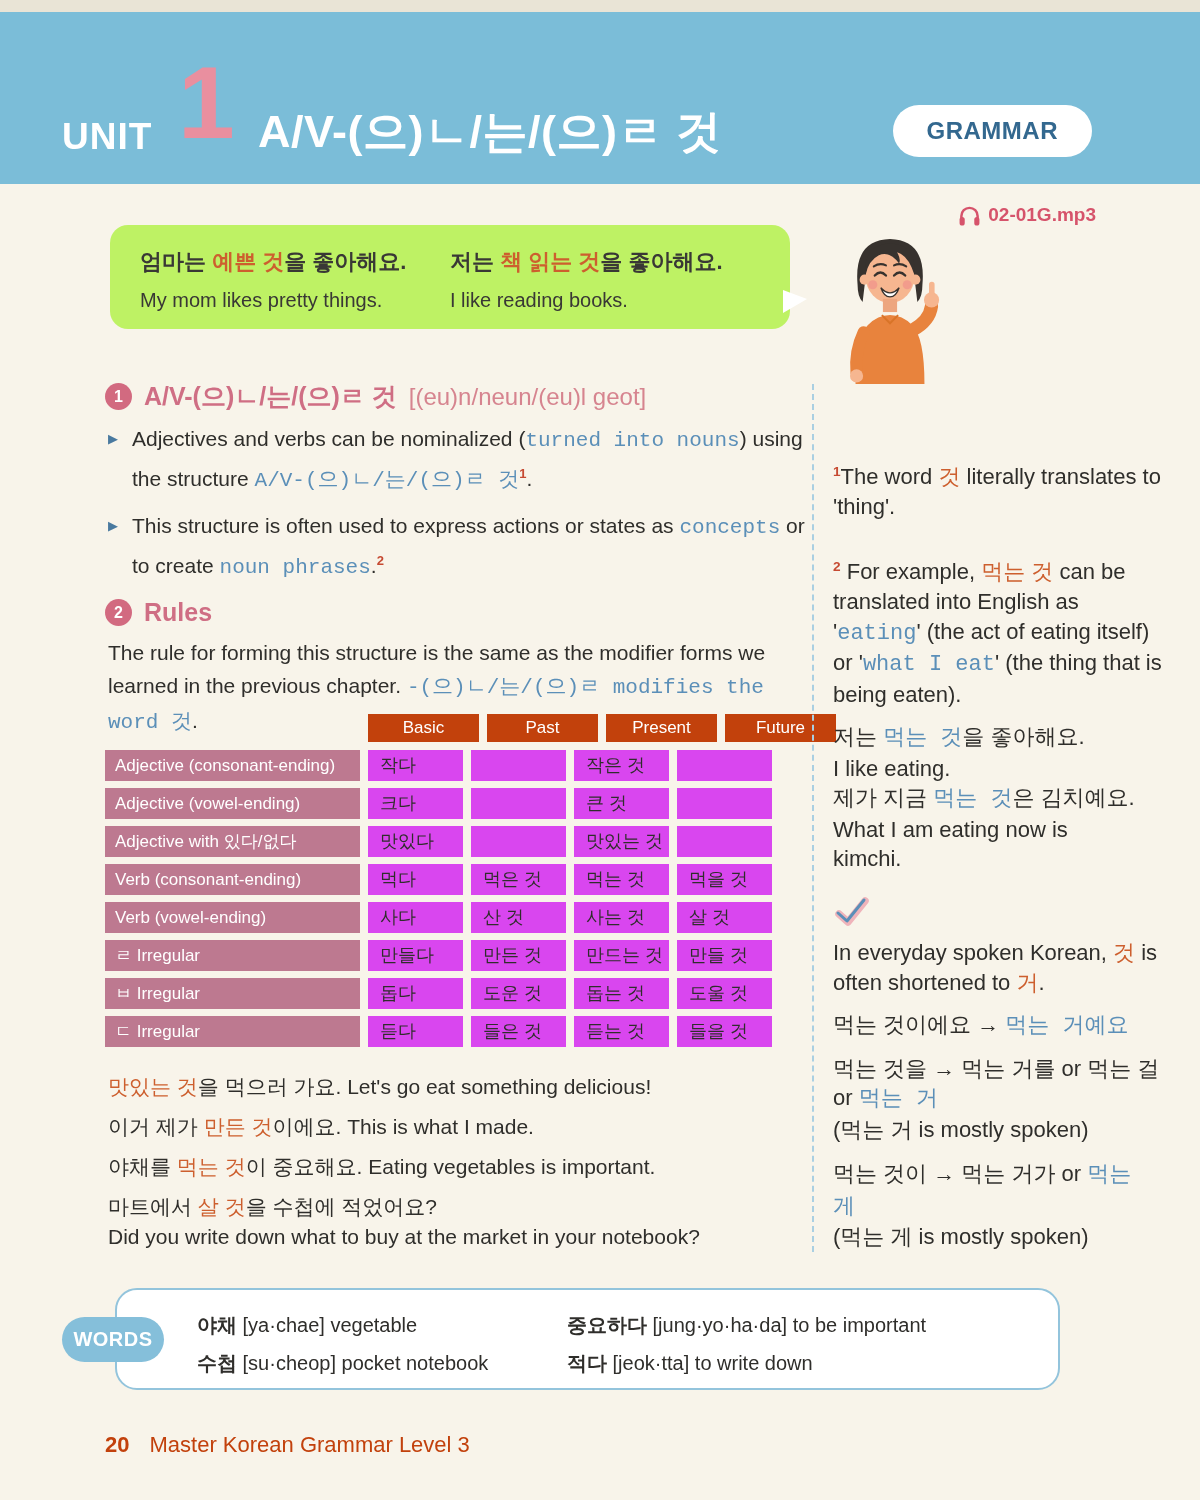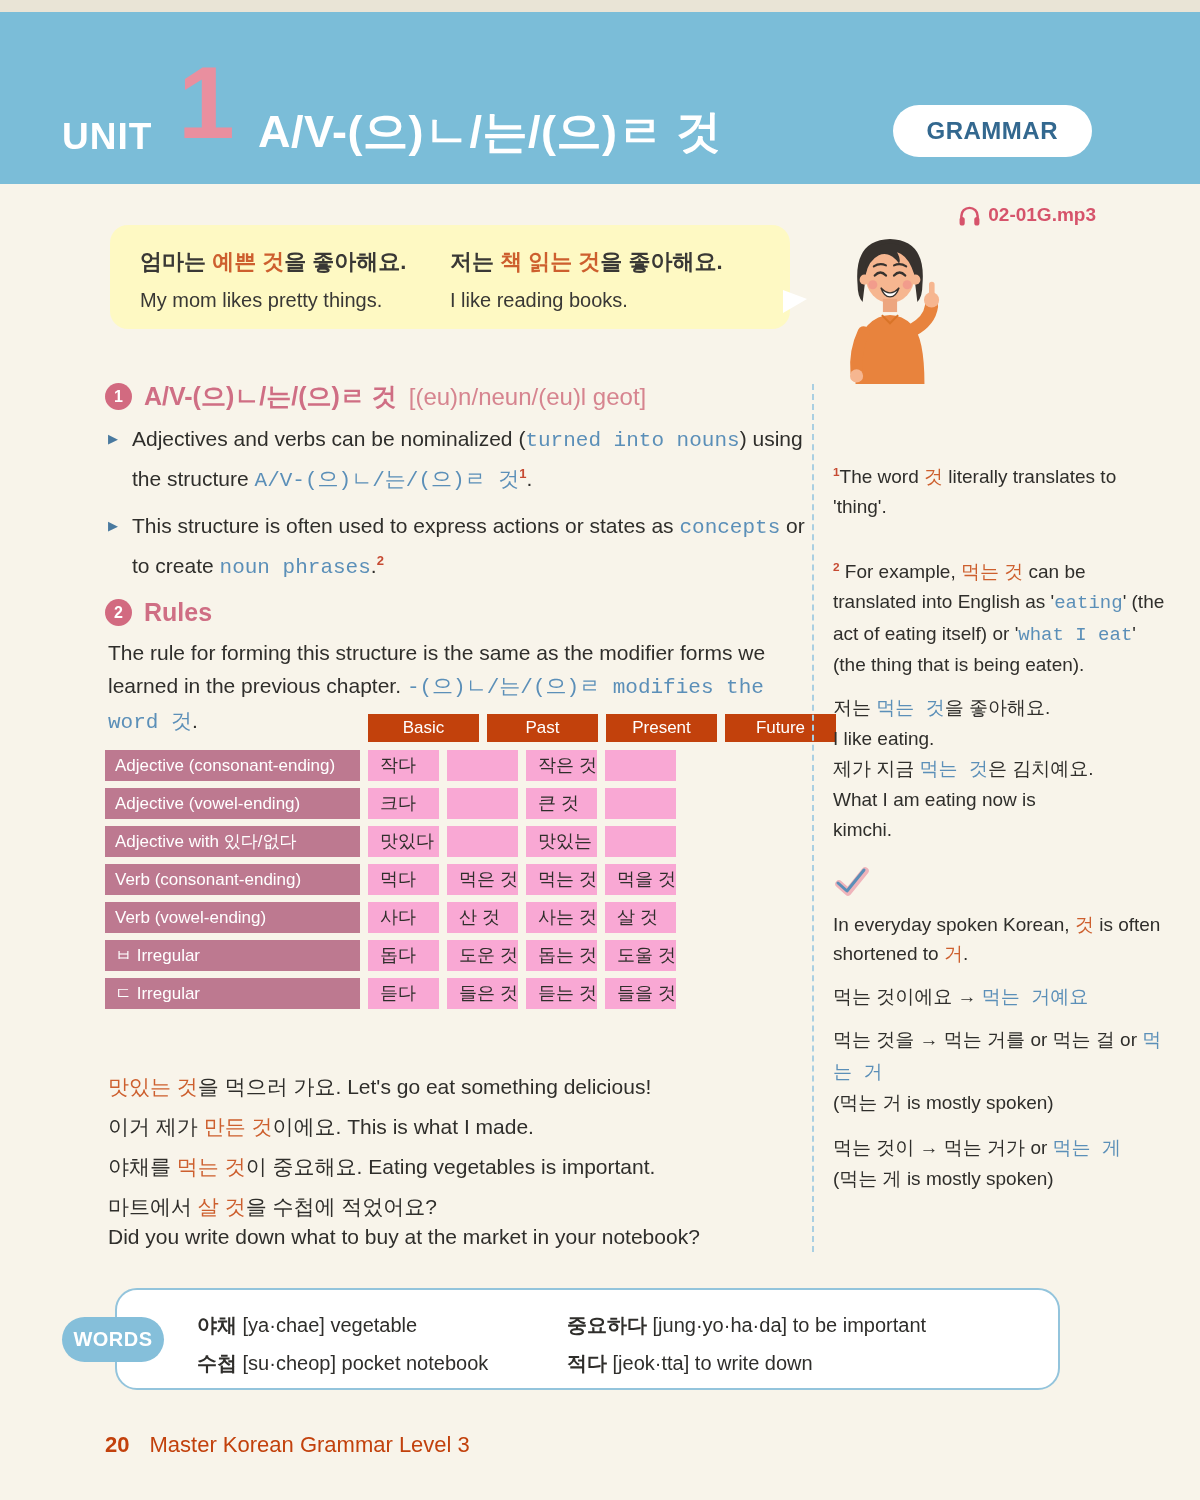--- a/index.html
+++ b/index.html
@@ -10,21 +10,21 @@
   .topbar { position:absolute; left:0; top:0; width:1200px; height:172px; background:#7bbdd8; }
   .unit-word { position:absolute; left:62px; top:104px; font-size:37px; font-weight:700; color:#ffffff; letter-spacing:1px; }
   .unit-num { position:absolute; left:178px; top:40px; font-size:102px; line-height:1; font-weight:700; color:#e98f9f; }
   .unit-title { position:absolute; left:258px; top:90px; font-size:45px; font-weight:600; color:#ffffff; letter-spacing:0.5px; }
   .grammar-badge { position:absolute; right:108px; top:93px; height:52px; padding:0 34px; background:#ffffff; border-radius:27px; font-size:24px; font-weight:700; color:#33688f; line-height:52px; letter-spacing:0.5px; }
 
   
   .audio-row { position:absolute; top:192px; right:104px; display:flex; align-items:center; gap:7px; color:#d6536b; font-size:19px; font-weight:600; }
 
   
-  .speech-bubble { position:absolute; left:110px; top:213px; width:680px; height:104px; background:#fef9c3; border-radius:18px; display:flex; padding:22px 30px 0 30px; }
+  .speech-bubble { position:absolute; left:110px; top:213px; width:680px; height:104px; background:#bef264; border-radius:18px; display:flex; padding:22px 30px 0 30px; }
   .bubble-col { flex:1; }
   .bubble-kr { font-size:22px; font-weight:600; color:#393835; margin-bottom:12px; }
   .bubble-en { font-size:20px; font-weight:400; color:#393835; }
   .bubble-tail { position:absolute; right:-17px; bottom:16px; width:0; height:0; border-top:9px solid transparent; border-bottom:14px solid transparent; border-left:24px solid #ffffff; }
 
   
   .person { position:absolute; left:826px; top:220px; }
 
   
   .sec-head { position:absolute; display:flex; align-items:center; gap:12px; }
@@ -43,30 +43,30 @@
   .seg-o { color:#cd5f2e; }
   sup.seg-sup { color:#c64a32; font-weight:700; font-size:0.62em; }
 
   
   .gtable { position:absolute; left:105px; top:702px; width:680px; }
   .t-headrow { display:flex; gap:8px; margin-bottom:8px; }
   .t-spacer { width:255px; flex:0 0 auto; }
   .th { width:111px; flex:0 0 auto; height:28px; background:#c2410c; color:#ffffff; font-size:17px; text-align:center; line-height:28px; }
   .trow { display:flex; gap:8px; margin-bottom:7px; }
   .tlabel { width:255px; flex:0 0 auto; height:31px; background:#bd7990; color:#ffffff; font-size:17px; line-height:31px; padding-left:10px; }
-  .td { width:71px; flex:0 0 auto; height:31px; background:#f9a8d4; color:#2f2e2b; font-size:18px; line-height:31px; padding-left:12px; }
+  .td { width:95px; flex:0 0 auto; height:31px; background:#d946ef; color:#2f2e2b; font-size:18px; line-height:31px; padding-left:12px; }
 
   
   .examples { position:absolute; left:108px; top:1060px; width:710px; font-size:21px; line-height:30px; }
   .example-item { margin-bottom:10px; }
   .example-item div { margin-bottom:0; }
 
   
   .divider { position:absolute; left:812px; top:372px; height:868px; border-left:2px dashed #aacfe2; }
-  .sidebar { position:absolute; left:833px; top:445px; width:332px; font-size:19px; line-height:29.5px; }
+  .sidebar { position:absolute; left:833px; top:445px; width:332px; font-size:22px; line-height:29.5px; }
   .sb-note1 { margin-bottom:31px; }
   .sb-note2 { margin-bottom:13px; }
   .sb-usage { margin-bottom:22px; }
   .sb-check { margin-bottom:4px; }
   .sb-tip { margin-bottom:13px; }
   .sb-short1 { margin-bottom:12px; }
   .sb-short2 { margin-bottom:15px; }
 
   
   .words-box { position:absolute; left:115px; top:1276px; width:945px; height:102px; background:#ffffff; border:2px solid #93c4dc; border-radius:22px; padding:22px 0 0 80px; display:flex; }
@@ -198,20 +198,27 @@
         <div class="td">먹을 것</div>
       </div>
       <div class="trow">
         <div class="tlabel">Verb (vowel-ending)</div>
         <div class="td">사다</div>
         <div class="td">산 것</div>
         <div class="td">사는 것</div>
         <div class="td">살 것</div>
       </div>
       <div class="trow">
+        <div class="tlabel">ㄹ Irregular</div>
+        <div class="td">만들다</div>
+        <div class="td">만든 것</div>
+        <div class="td">만드는 것</div>
+        <div class="td">만들 것</div>
+      </div>
+      <div class="trow">
         <div class="tlabel">ㅂ Irregular</div>
         <div class="td">돕다</div>
         <div class="td">도운 것</div>
         <div class="td">돕는 것</div>
         <div class="td">도울 것</div>
       </div>
       <div class="trow">
         <div class="tlabel">ㄷ Irregular</div>
         <div class="td">듣다</div>
         <div class="td">들은 것</div>

